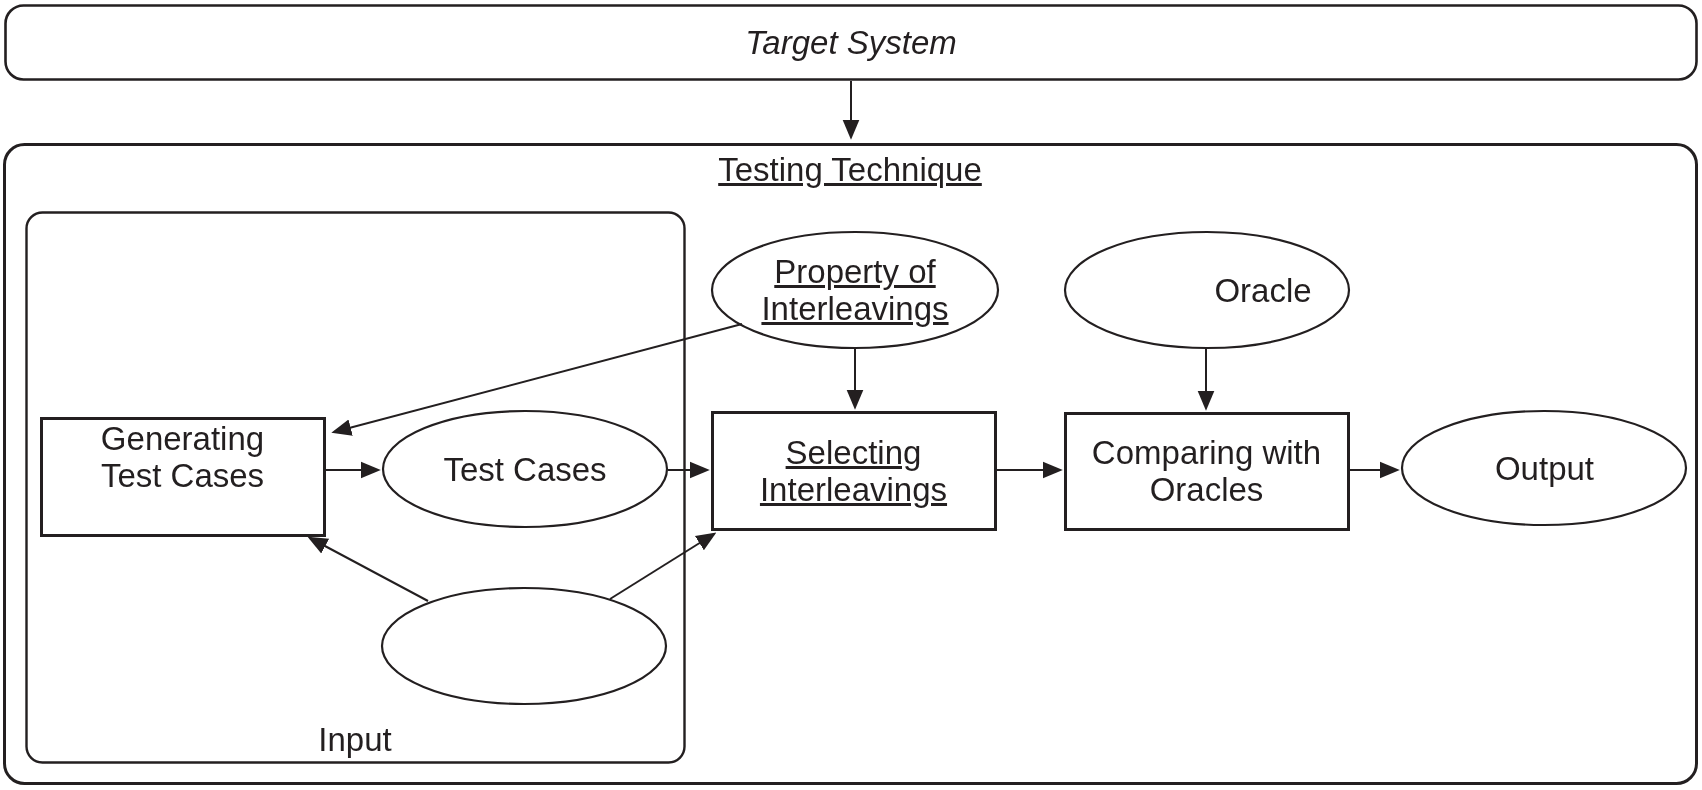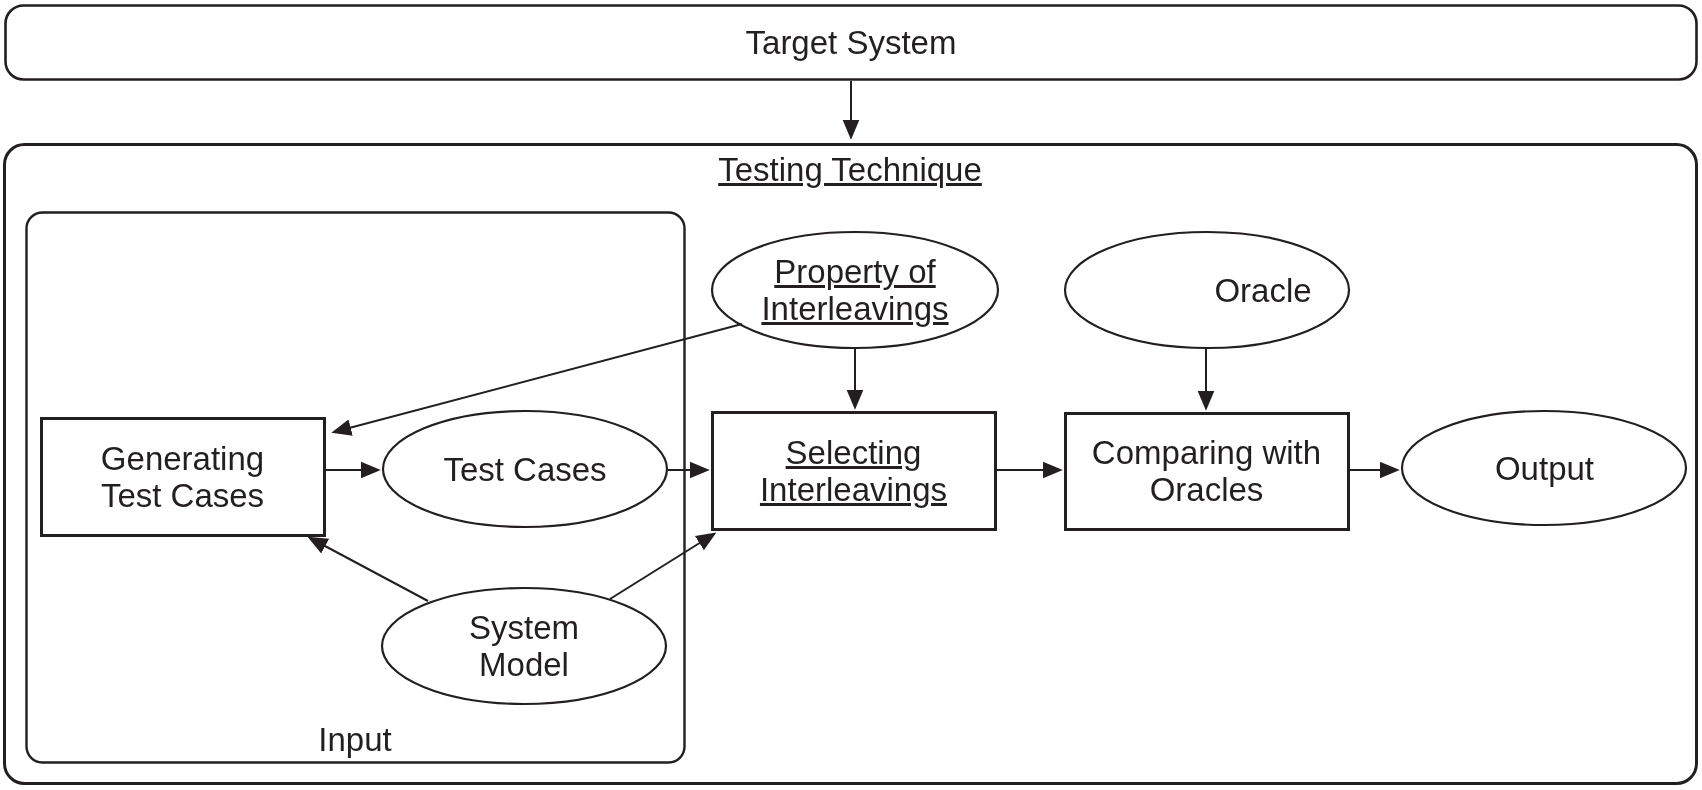--- a/index.html
+++ b/index.html
@@ -65,31 +65,29 @@
     <line class="edge" x1="855" y1="349" x2="855" y2="407" marker-end="url(#arrow)"></line>
     <line class="edge" x1="1206" y1="349" x2="1206" y2="408" marker-end="url(#arrow)"></line>
     <line class="edge" x1="325" y1="470" x2="378" y2="470" marker-end="url(#arrow)"></line>
     <line class="edge" x1="668" y1="470" x2="707" y2="470" marker-end="url(#arrow)"></line>
     <line class="edge" x1="428" y1="601" x2="310" y2="538" marker-end="url(#arrow)"></line>
     <line class="edge" x1="610" y1="599" x2="714" y2="534" marker-end="url(#arrow)"></line>
     <line class="edge" x1="996" y1="470" x2="1060" y2="470" marker-end="url(#arrow)"></line>
     <line class="edge" x1="1349" y1="470" x2="1397" y2="470" marker-end="url(#arrow)"></line>
   </svg>
 
-  <div class="lbl" style="left:4px;   top:5px;   width:1694px; height:74px;">Target System</div>
+  <div class="lbl" style="left:4px;   top:5px;   width:1694px; height:74px;font-style:italic;">Target System</div>
 
   <div class="lbl" style="left:3px;   top:145px; width:1694px; height:48px;text-decoration:underline;">Testing Technique</div>
 
-  <div class="lbl" style="left:41px;  top:418px; width:283px;  height:117px;">Generating
+  <div class="lbl" style="left:41px;  top:398px; width:283px;  height:117px;">Generating
 Test Cases</div>
 
   <div class="lbl" style="left:383px; top:410px; width:284px;  height:118px;">Test Cases</div>
 
-  <div class="lbl" style="left:382px; top:588px; width:284px;  height:116px;">System
-Model</div>
 
   <div class="lbl" style="left:712px; top:232px; width:286px;  height:116px;text-decoration:underline;">Property of
 Interleavings</div>
 
   <div class="lbl" style="left:712px; top:412px; width:283px;  height:117px;text-decoration:underline;">Selecting
 Interleavings</div>
 
   <div class="lbl" style="left:1121px;top:233px; width:284px;  height:114px;">Oracle</div>
 
   <div class="lbl" style="left:1402px;top:411px; width:285px;  height:114px;">Output</div>

